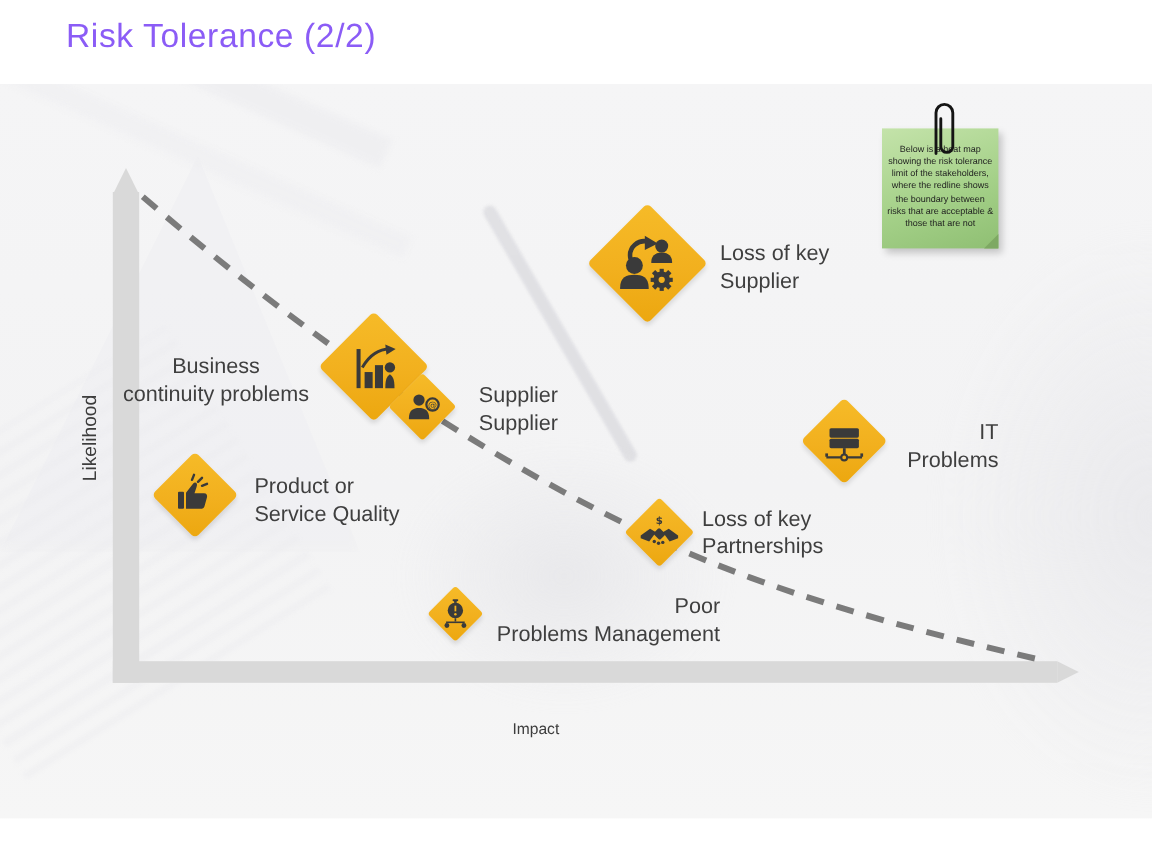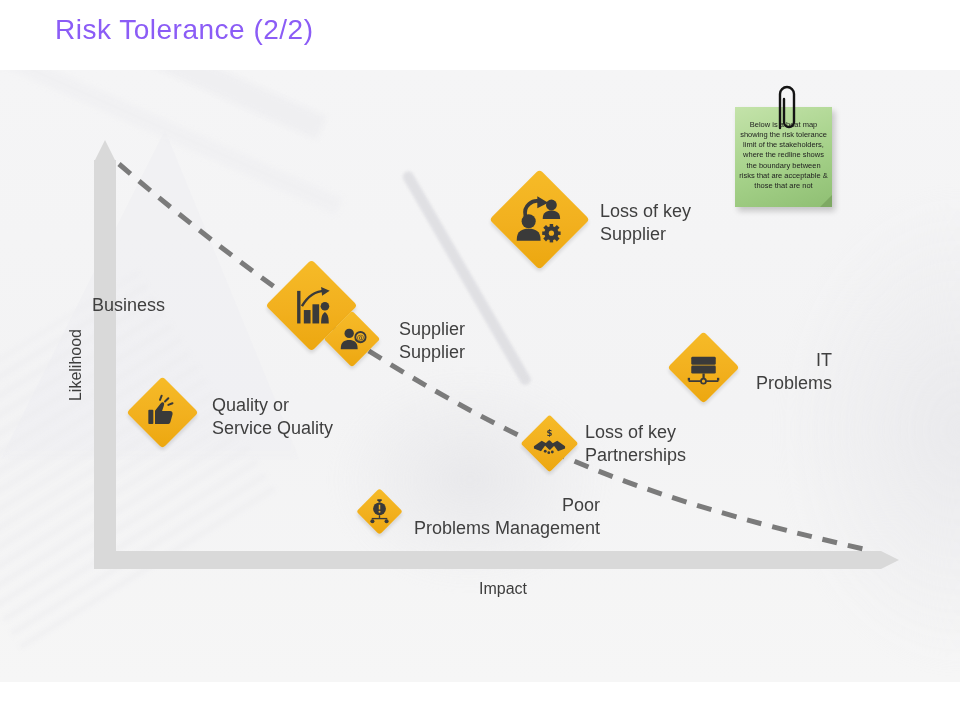--- a/index.html
+++ b/index.html
@@ -28,41 +28,41 @@
           background:radial-gradient(closest-side,#e6e6e9,rgba(230,230,233,0));filter:blur(6px);opacity:.8;}
   .bg-arm{left:780px;top:120px;width:360px;height:480px;border-radius:50%;
           background:radial-gradient(closest-side,#e9e9ec,rgba(233,233,236,0));filter:blur(10px);opacity:.9;}
 
   
   .chart-svg{position:absolute;left:0;top:0;z-index:1;}
 
   
   .y-label{position:absolute;left:17px;top:355px;width:120px;height:20px;text-align:center;
            transform:rotate(-90deg);font-size:16px;color:#3d3d3d;z-index:3;}
-  .x-label{position:absolute;left:427px;top:580px;width:100px;text-align:right;
-           font-size:16px;color:#3d3d3d;z-index:3;}
+  .x-label{position:absolute;left:427px;top:600px;width:100px;text-align:left;
+           font-size:13px;color:#3d3d3d;z-index:3;}
 
   
   .diamond{position:absolute;z-index:2;transform:rotate(45deg);
            background:linear-gradient(135deg,#f6bb28 0%,#f2b01e 55%,#eca70f 100%);
            border-radius:4px;box-shadow:2px 2px 4px rgba(0,0,0,.12);
            display:flex;align-items:center;justify-content:center;}
   .diamond .ic{transform:rotate(-45deg);display:flex;align-items:center;justify-content:center;}
   .d-managers{left:504px;top:184px;width:71px;height:71px;}
   .d-continuity{left:279px;top:273px;width:65px;height:65px;}
   .d-supplier{left:332px;top:319px;width:40px;height:40px;border-radius:3px;}
   .d-quality{left:137px;top:387px;width:51px;height:51px;}
   .d-it{left:678px;top:342px;width:51px;height:51px;}
   .d-partnerships{left:529px;top:423px;width:41px;height:41px;border-radius:3px;}
   .d-project{left:363px;top:495px;width:33px;height:33px;border-radius:3px;}
 
   
   .rlabel{position:absolute;z-index:3;font-size:18px;line-height:1.25;color:#3f3f3f;white-space:nowrap;}
   .l-managers{left:600px;top:200px;}
-  .l-continuity{left:92px;top:294px;width:176px;text-align:left;}
+  .l-continuity{left:92px;top:294px;width:176px;text-align:center;}
   .l-supplier{left:385px;top:318px;margin-left:14px;}
   .l-quality{left:212px;top:394px;}
   .l-it{left:756px;top:349px;text-align:right;}
   .l-partnerships{left:585px;top:421px;}
   .l-project{left:414px;top:494px;text-align:right;}
 
   
   .note{position:absolute;left:735px;top:107px;width:97px;height:100px;z-index:4;
         background:linear-gradient(160deg,#c4e3aa 0%,#a5d189 55%,#8fbf73 100%);
         box-shadow:3px 4px 6px rgba(0,0,0,.2);}
@@ -207,27 +207,28 @@
       </svg>
     </div>
   </div>
 
   <div class="rlabel l-managers">
     <div>Loss of key</div>
     <div>Supplier</div>
   </div>
   <div class="rlabel l-continuity">
     <div>Business</div>
+    <div>continuity problems</div>
   </div>
   <div class="rlabel l-supplier">
     <div>Supplier</div>
     <div>Supplier</div>
   </div>
   <div class="rlabel l-quality">
-    <div>Quality or</div>
+    <div>Product or</div>
     <div>Service Quality</div>
   </div>
   <div class="rlabel l-it">
     <div>IT</div>
     <div>Problems</div>
   </div>
   <div class="rlabel l-partnerships">
     <div>Loss of key</div>
     <div>Partnerships</div>
   </div>

